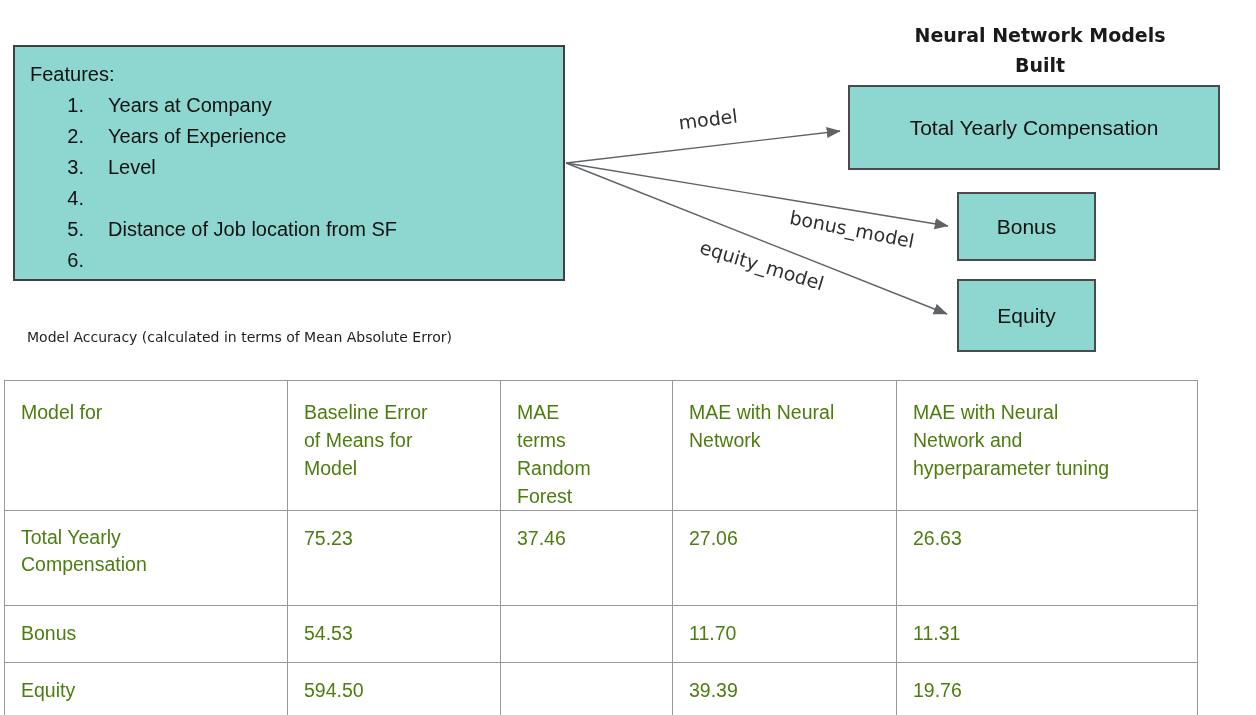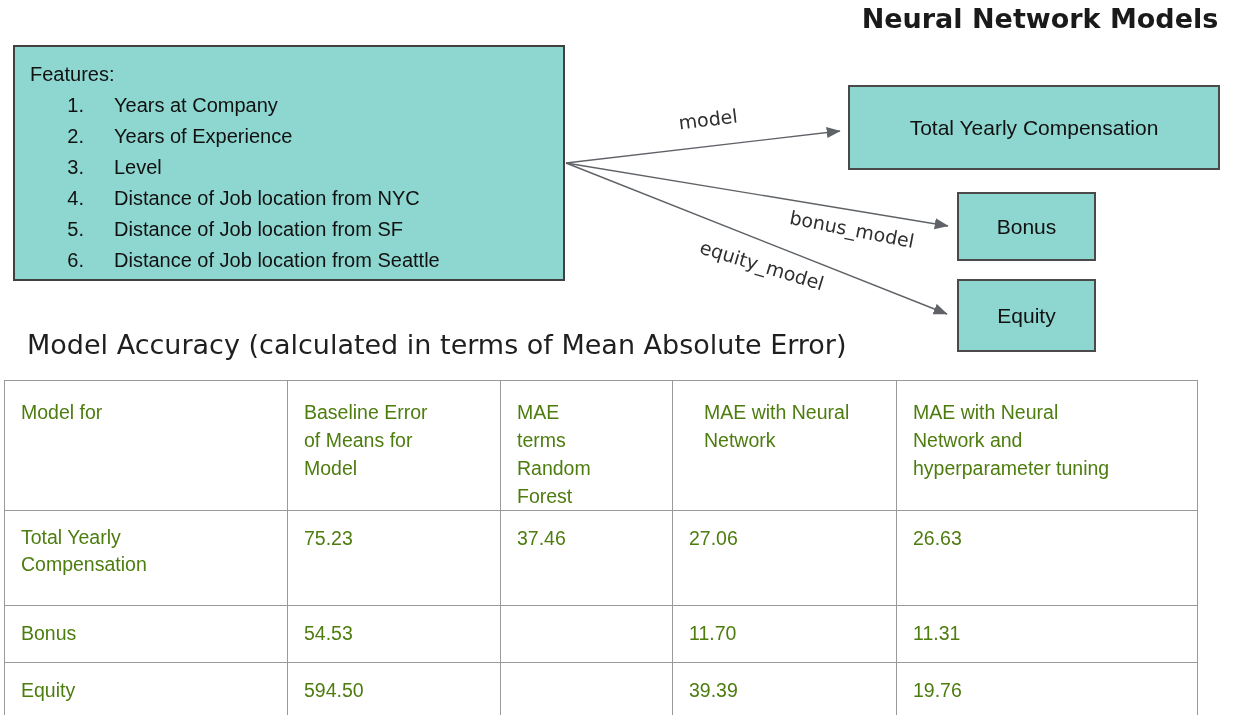--- a/index.html
+++ b/index.html
@@ -32,30 +32,30 @@
     font-size: 20px;
     line-height: 31px;
   }
   .feat-item { display: flex; }
   .feat-num {
     width: 34px;
     text-align: right;
     flex: 0 0 34px;
     margin-left: 20px;
   }
-  .feat-text { margin-left: 30px; white-space: nowrap; }
+  .feat-text { margin-left: 24px; white-space: nowrap; }
 
   .diagram-title {
     position: absolute;
-    left: 860px; top: 4px;
+    left: 860px; top: 20px;
     width: 360px;
     text-align: center;
     font-family: "DejaVu Sans", sans-serif;
     font-weight: bold;
-    font-size: 27px;
+    font-size: 19px;
     line-height: 30px;
     color: #1a1a1a;
   }
 
   .model-box {
     position: absolute;
     box-sizing: border-box;
     background: #8dd7d0;
     border: 2px solid #4a4a4a;
     display: flex;
@@ -78,21 +78,21 @@
   }
   .lbl-model  { left: 663px; top: 108px; width: 90px;  transform: rotate(-7deg); }
   .lbl-bonus  { left: 772px; top: 218px; width: 160px; transform: rotate(11deg); }
   .lbl-equity { left: 677px; top: 254px; width: 170px; transform: rotate(17deg); }
 
   
   .table-caption {
     position: absolute;
     left: 27px; top: 329px;
     font-family: "DejaVu Sans", sans-serif;
-    font-size: 27px;
+    font-size: 14px;
     color: #1f1f1f;
     white-space: nowrap;
   }
 
   .mae-table {
     position: absolute;
     left: 4px; top: 380px;
     border-collapse: collapse;
     table-layout: fixed;
     width: 1193px;
@@ -111,21 +111,21 @@
   }
   .mae-table th { padding-top: 17px; }
   tr.hdr-row  { height: 118px; }
   tr.row-tall { height: 95px; }
   tr.row-std  { height: 57px; }
   tr.row-last { height: 56px; }
 
   .w-col1 { display: inline-block; max-width: 145px; line-height: 27px; }
   .w-col2 { display: inline-block; max-width: 135px; }
   .w-col3 { display: inline-block; max-width: 95px; }
-  .w-col4 { display: inline-block; max-width: 170px; margin-left: 15px; }
+  .w-col4 { display: inline-block; max-width: 170px; }
   .w-col5 { display: inline-block; max-width: 210px; }
 </style>
 </head>
 <body>
 
 <div class="canvas">
 
   <svg class="arrow-svg" viewBox="0 0 1256 715">
     <defs>
       <marker id="ah" markerWidth="11" markerHeight="9" refX="9.5" refY="4" orient="auto">
@@ -146,34 +146,33 @@
     <div class="feat-item">
       <span class="feat-num">2.</span>
       <span class="feat-text">Years of Experience</span>
     </div>
     <div class="feat-item">
       <span class="feat-num">3.</span>
       <span class="feat-text">Level</span>
     </div>
     <div class="feat-item">
       <span class="feat-num">4.</span>
-      <span class="feat-text">Distance of Job location from NYC</span>
     </div>
     <div class="feat-item">
       <span class="feat-num">5.</span>
       <span class="feat-text">Distance of Job location from SF</span>
     </div>
     <div class="feat-item">
       <span class="feat-num">6.</span>
-      <span class="feat-text">Distance of Job location from Seattle</span>
     </div>
   </div>
 
   <div class="diagram-title">
     <div>Neural Network Models</div>
+    <div>Built</div>
   </div>
 
   <div class="model-box box-tyc">
     <span>Total Yearly Compensation</span>
   </div>
   <div class="model-box box-bonus">
     <span>Bonus</span>
   </div>
   <div class="model-box box-equity">
     <span>Equity</span>

